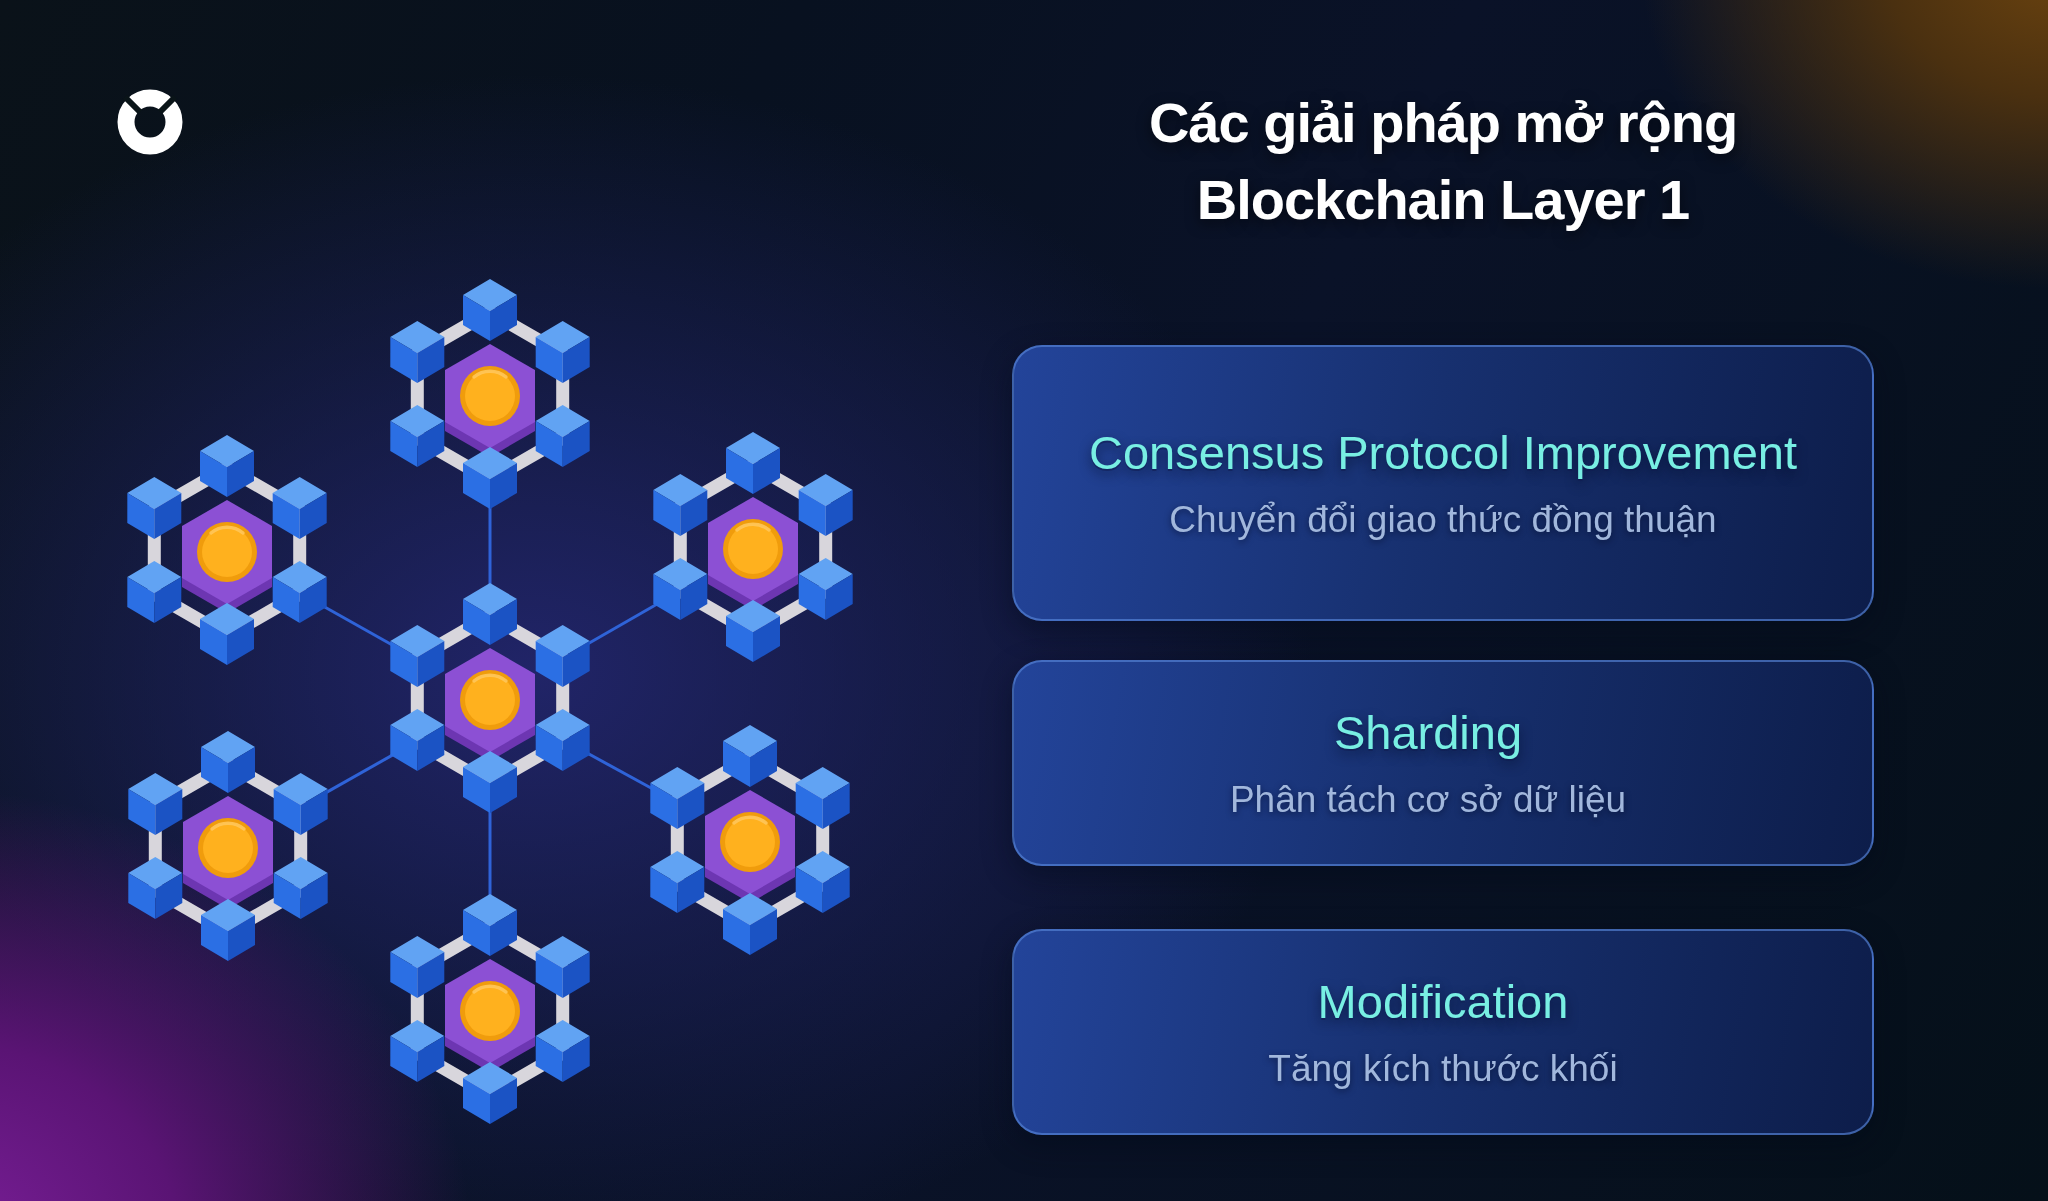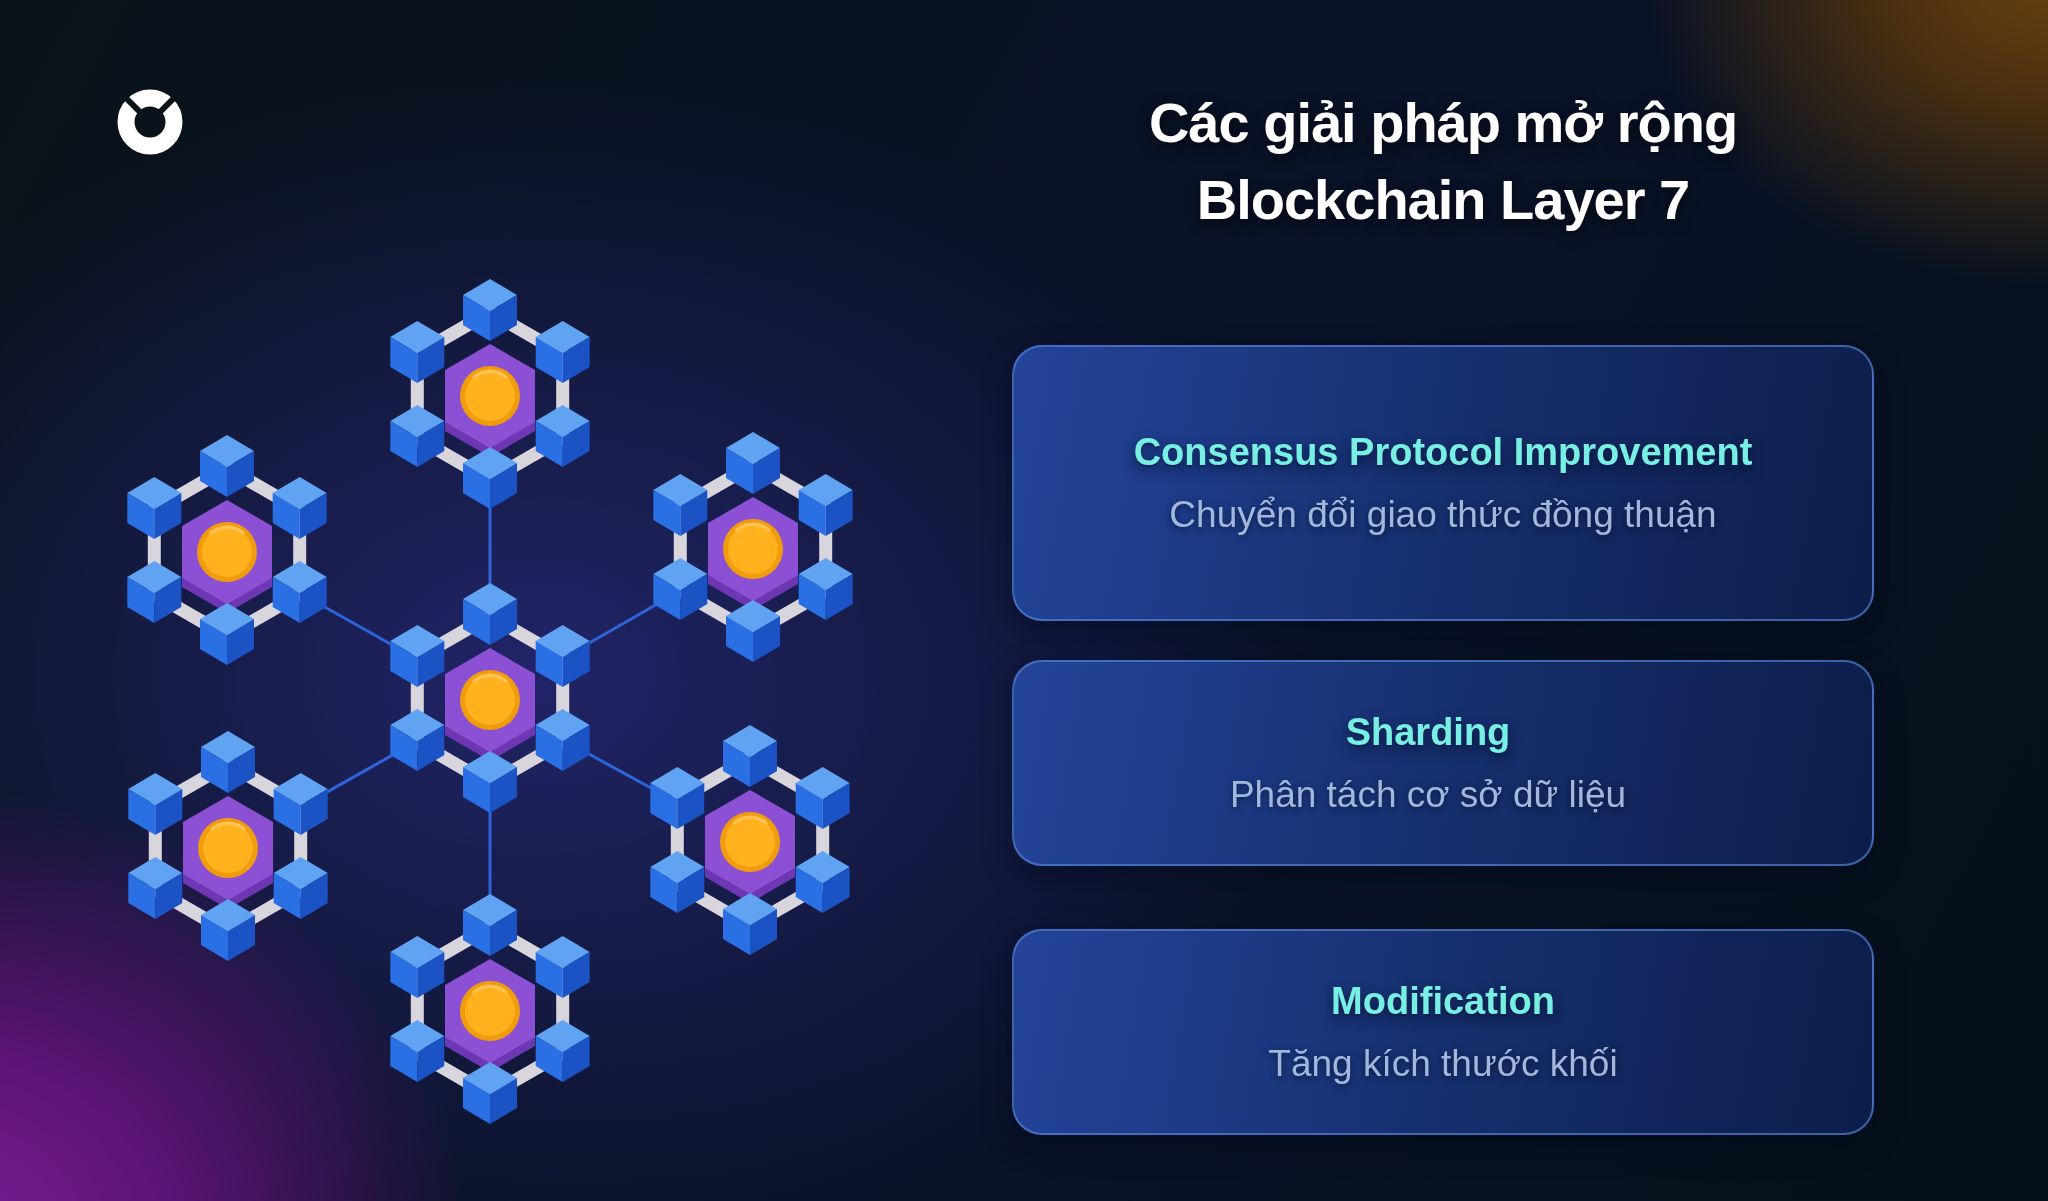--- a/index.html
+++ b/index.html
@@ -29,21 +29,21 @@
     background:linear-gradient(100deg,#23449a 0%,#17306f 48%,#0d1d4a 100%);
     display:flex;flex-direction:column;align-items:center;justify-content:center;
     gap:14px;padding:24px 70px;
     box-shadow:0 10px 30px rgba(3,8,24,0.45);
     text-align:center;
   }
   .card-1{top:345px;height:276px;}
   .card-2{top:660px;height:206px;padding-left:40px;}
   .card-3{top:904px;height:206px;margin-top:25px;}
   .card-heading{
-    color:#78efe3;font-size:38px;font-weight:700;line-height:1.3;
+    color:#78efe3;font-size:47px;font-weight:400;line-height:1.3;
     text-shadow:0 2px 0 rgba(16,28,80,0.55), 0 5px 12px rgba(5,12,40,0.65);
   }
   .card-subtitle{
     color:#a1b7dc;font-size:37px;font-weight:400;line-height:1.25;
     text-shadow:0 2px 6px rgba(5,12,40,0.6);
     text-align:right;
   }
 </style>
 </head>
 <body>
@@ -51,21 +51,21 @@
 <div class="stage">
 
   <svg class="logo-svg" viewBox="-38 -38 76 76" aria-hidden="true">
     <circle cx="0" cy="0" r="24" fill="none" stroke="#ffffff" stroke-width="17"></circle>
     <line x1="-10" y1="-10" x2="-25" y2="-25" stroke="#0a1418" stroke-width="6"></line>
     <line x1="10" y1="-10" x2="25" y2="-25" stroke="#0a1418" stroke-width="6"></line>
   </svg>
 
   <div class="title">
     <div>Các giải pháp mở rộng</div>
-    <div>Blockchain Layer 7</div>
+    <div>Blockchain Layer 1</div>
   </div>
 
   <svg class="network-svg" viewBox="0 0 2048 1201" aria-hidden="true">
     <defs>
       <g id="cube">
         <polygon points="0,-33 27,-17 0,-1 -27,-17" fill="#61a3f3"></polygon>
         <polygon points="-27,-17 0,-1 0,29 -27,13" fill="#2b6fe4"></polygon>
         <polygon points="27,-17 0,-1 0,29 27,13" fill="#1b53c4"></polygon>
       </g>
       <g id="node">

